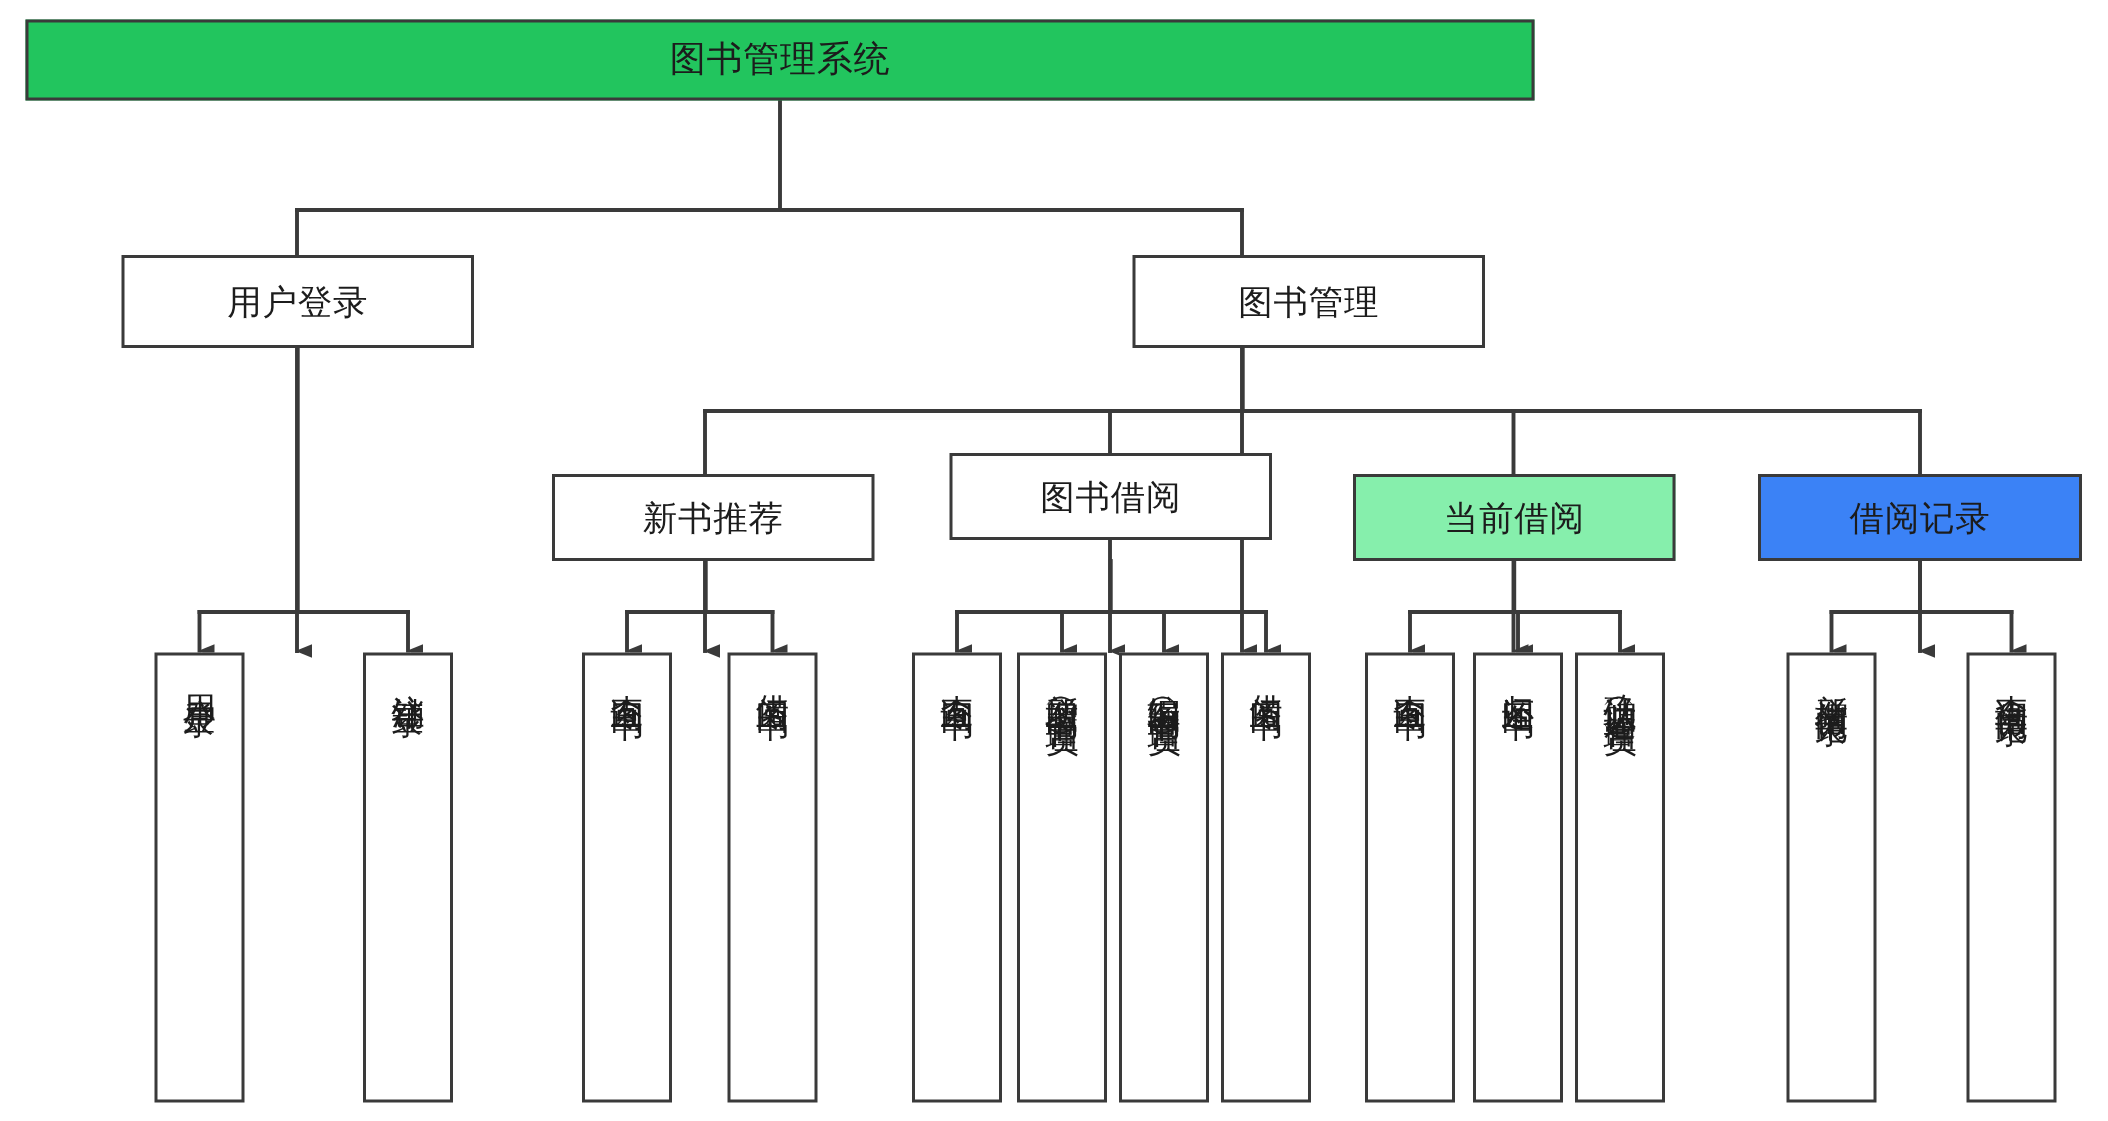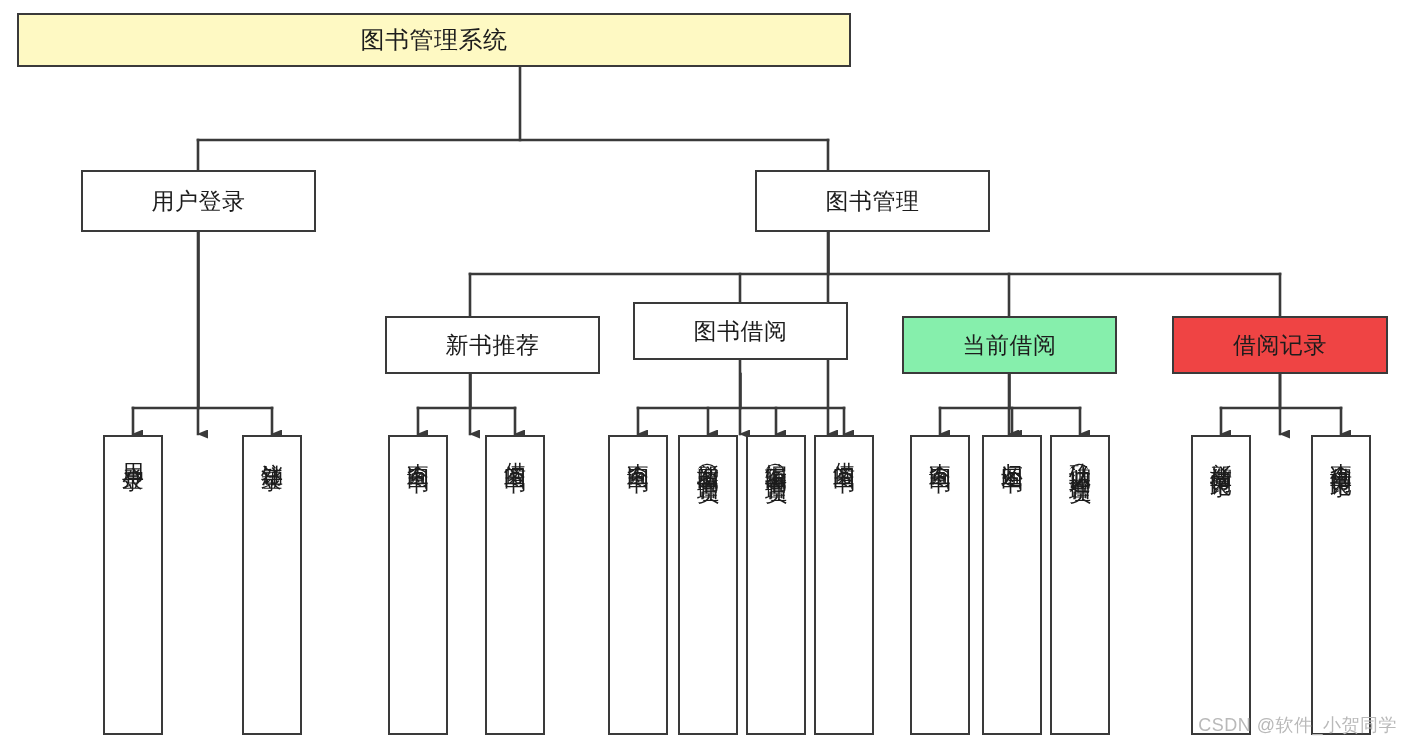--- a/index.html
+++ b/index.html
@@ -117,39 +117,39 @@
         <line x1="1012" y1="408" x2="1012" y2="434" marker-end="url(#arrowhead)"></line>
         <line x1="1080" y1="408" x2="1080" y2="434" marker-end="url(#arrowhead)"></line>
         <line x1="1280" y1="374" x2="1280" y2="408"></line>
         <line x1="1221" y1="408" x2="1341" y2="408"></line>
         <line x1="1221" y1="408" x2="1221" y2="434" marker-end="url(#arrowhead)"></line>
         <line x1="1341" y1="408" x2="1341" y2="434" marker-end="url(#arrowhead)"></line>
       </g>
   </svg>
 
   <div id="nodes-layer">
-      <div class="node horizontal root" style="left: 17px; top: 13px; width: 834px; height: 54px; background: #fef9c3; border-color: rgb(58, 58, 58); color: rgb(28, 28, 28);">
+      <div class="node horizontal root" style="left: 17px; top: 13px; width: 1006px; height: 54px; background: #22c55e; border-color: rgb(58, 58, 58); color: rgb(28, 28, 28);">
         <span class="node-label">图书管理系统</span>
       </div>
       <div class="node horizontal" style="left: 81px; top: 170px; width: 235px; height: 62px; background: rgb(255, 255, 255); border-color: rgb(58, 58, 58); color: rgb(28, 28, 28);">
         <span class="node-label">用户登录</span>
       </div>
       <div class="node horizontal" style="left: 711px; top: 170px; width: 235px; height: 62px; background: rgb(255, 255, 255); border-color: rgb(58, 58, 58); color: rgb(28, 28, 28); margin-left: 44px;">
         <span class="node-label">图书管理</span>
       </div>
-      <div class="node horizontal" style="left: 385px; top: 316px; width: 215px; height: 58px; background: rgb(255, 255, 255); border-color: rgb(58, 58, 58); color: rgb(28, 28, 28);">
+      <div class="node horizontal" style="left: 368px; top: 316px; width: 215px; height: 58px; background: rgb(255, 255, 255); border-color: rgb(58, 58, 58); color: rgb(28, 28, 28);">
         <span class="node-label">新书推荐</span>
       </div>
       <div class="node horizontal" style="left: 633px; top: 302px; width: 215px; height: 58px; background: rgb(255, 255, 255); border-color: rgb(58, 58, 58); color: rgb(28, 28, 28); align-items: center;">
         <span class="node-label">图书借阅</span>
       </div>
       <div class="node horizontal" style="left: 902px; top: 316px; width: 215px; height: 58px; background: #86efac; border-color: rgb(58, 58, 58); color: rgb(28, 28, 28);">
         <span class="node-label">当前借阅</span>
       </div>
-      <div class="node horizontal" style="left: 1172px; top: 316px; width: 216px; height: 58px; background: #ef4444; border-color: rgb(58, 58, 58); color: rgb(28, 28, 28);">
+      <div class="node horizontal" style="left: 1172px; top: 316px; width: 216px; height: 58px; background: #3b82f6; border-color: rgb(58, 58, 58); color: rgb(28, 28, 28);">
         <span class="node-label">借阅记录</span>
       </div>
       <div class="node vertical" style="left: 103px; top: 435px; width: 60px; height: 300px; background: rgb(255, 255, 255); border-color: rgb(58, 58, 58); color: rgb(28, 28, 28);">
         <span class="node-label">用户登录</span>
       </div>
       <div class="node vertical" style="left: 242px; top: 435px; width: 60px; height: 300px; background: rgb(255, 255, 255); border-color: rgb(58, 58, 58); color: rgb(28, 28, 28);">
         <span class="node-label">注销登录</span>
       </div>
       <div class="node vertical" style="left: 388px; top: 435px; width: 60px; height: 300px; background: rgb(255, 255, 255); border-color: rgb(58, 58, 58); color: rgb(28, 28, 28);">
         <span class="node-label">查询图书</span>
@@ -179,14 +179,13 @@
         <span class="node-label">确认归还（管理员）</span>
       </div>
       <div class="node vertical" style="left: 1191px; top: 435px; width: 60px; height: 300px; background: rgb(255, 255, 255); border-color: rgb(58, 58, 58); color: rgb(28, 28, 28);">
         <span class="node-label">新增借阅记录</span>
       </div>
       <div class="node vertical" style="left: 1311px; top: 435px; width: 60px; height: 300px; background: rgb(255, 255, 255); border-color: rgb(58, 58, 58); color: rgb(28, 28, 28);">
         <span class="node-label">查询借阅记录</span>
       </div>
     </div>
 
-  <div id="watermark">CSDN @软件_小贺同学</div>
 </div>
 
 </body></html>

